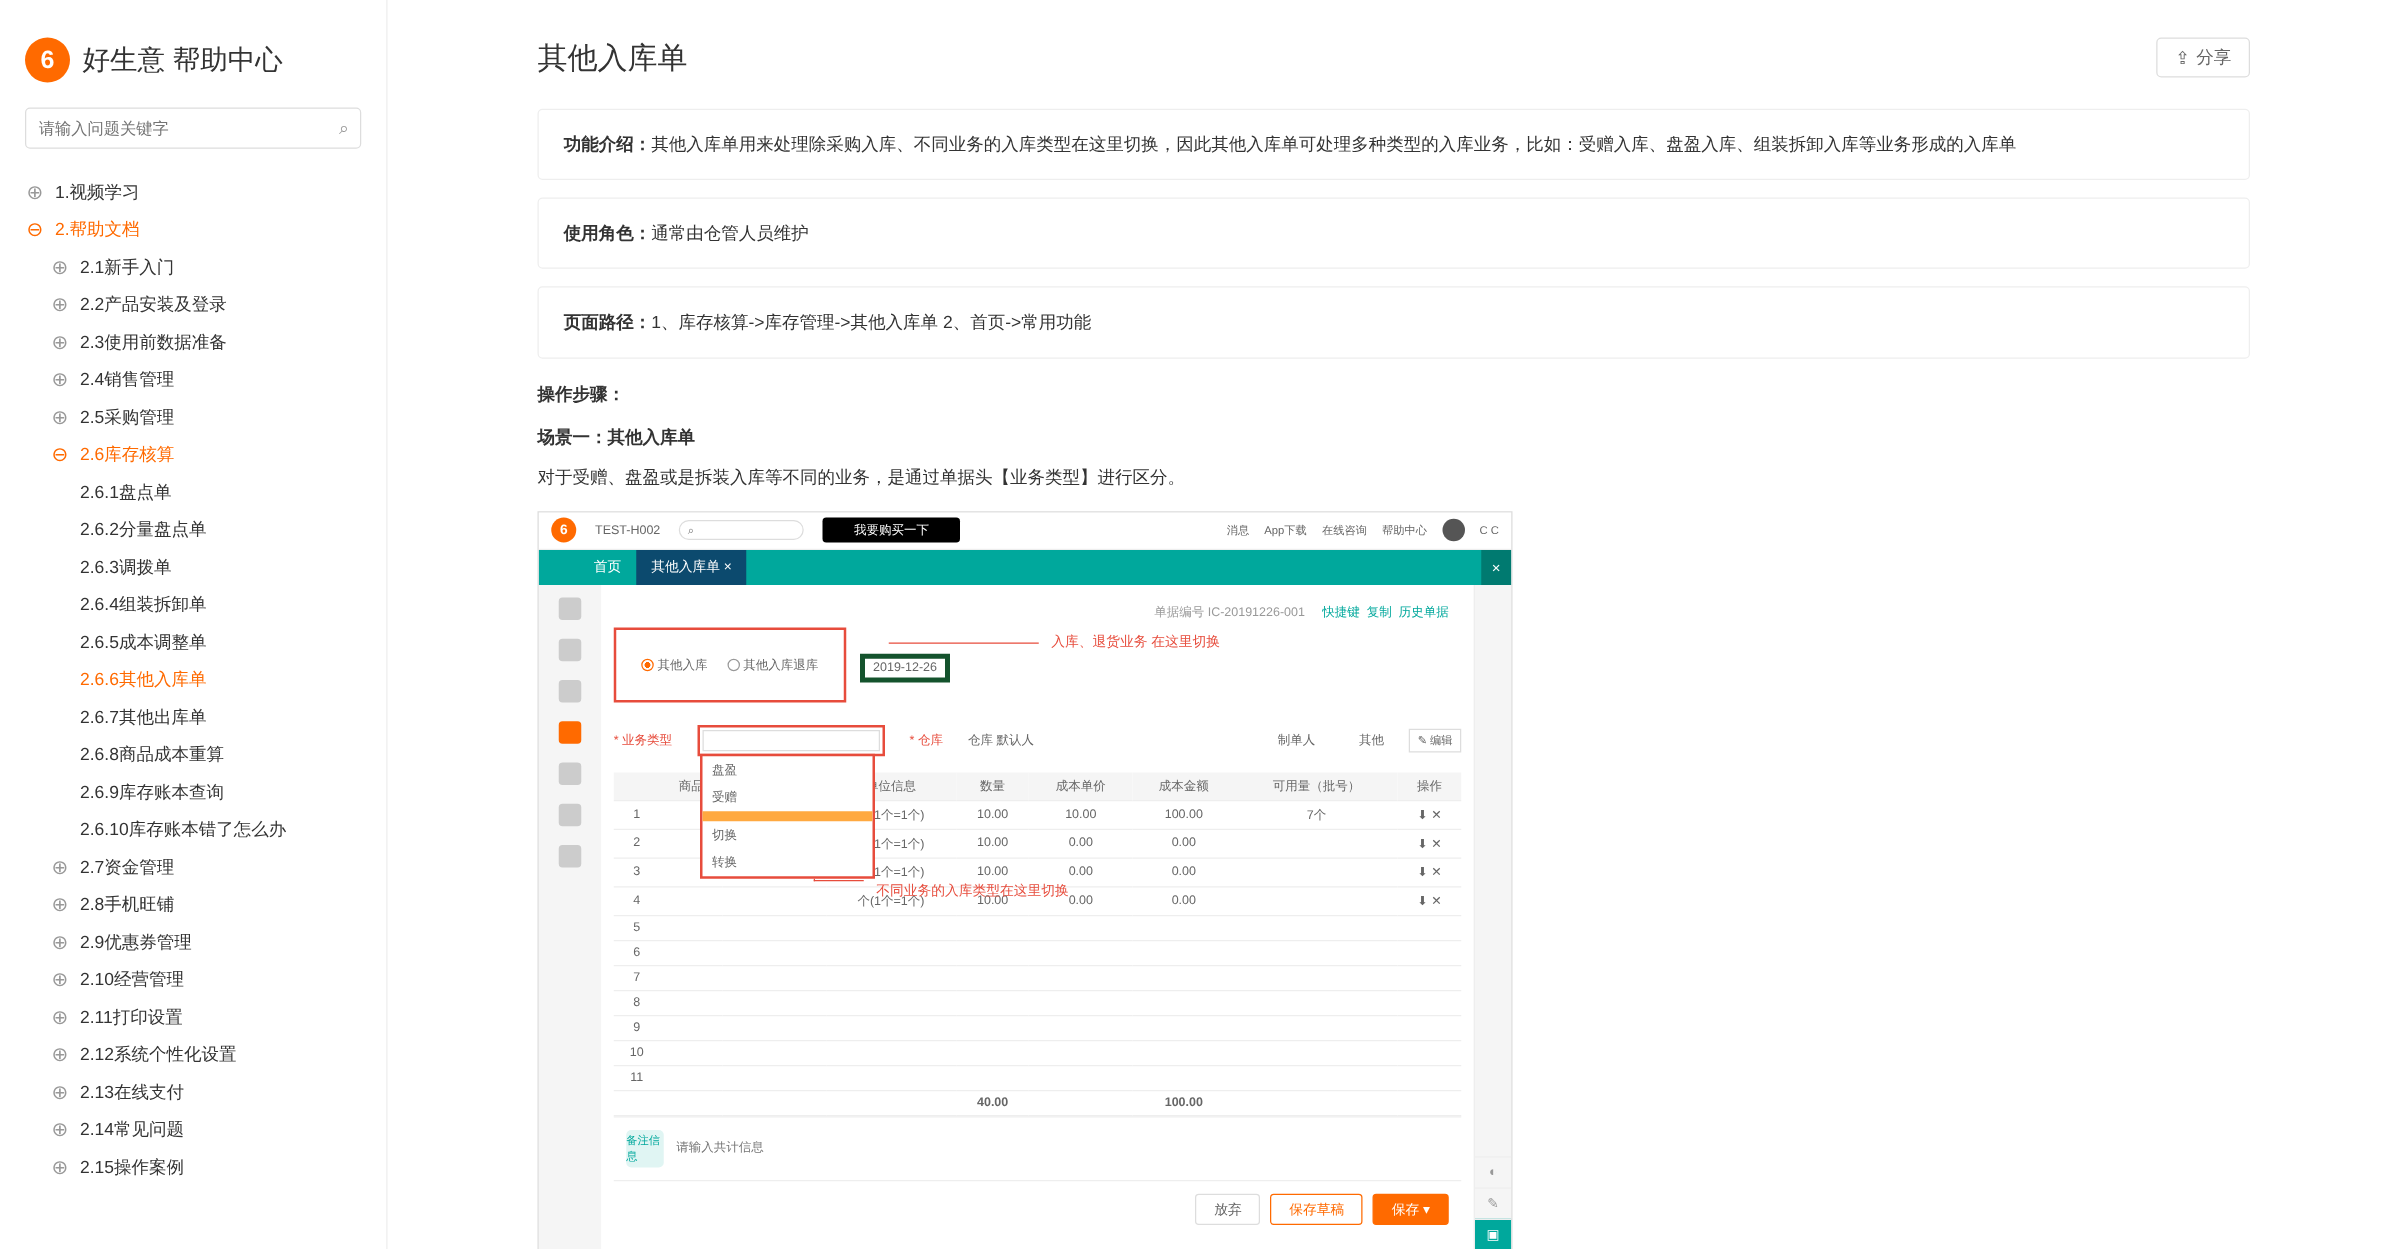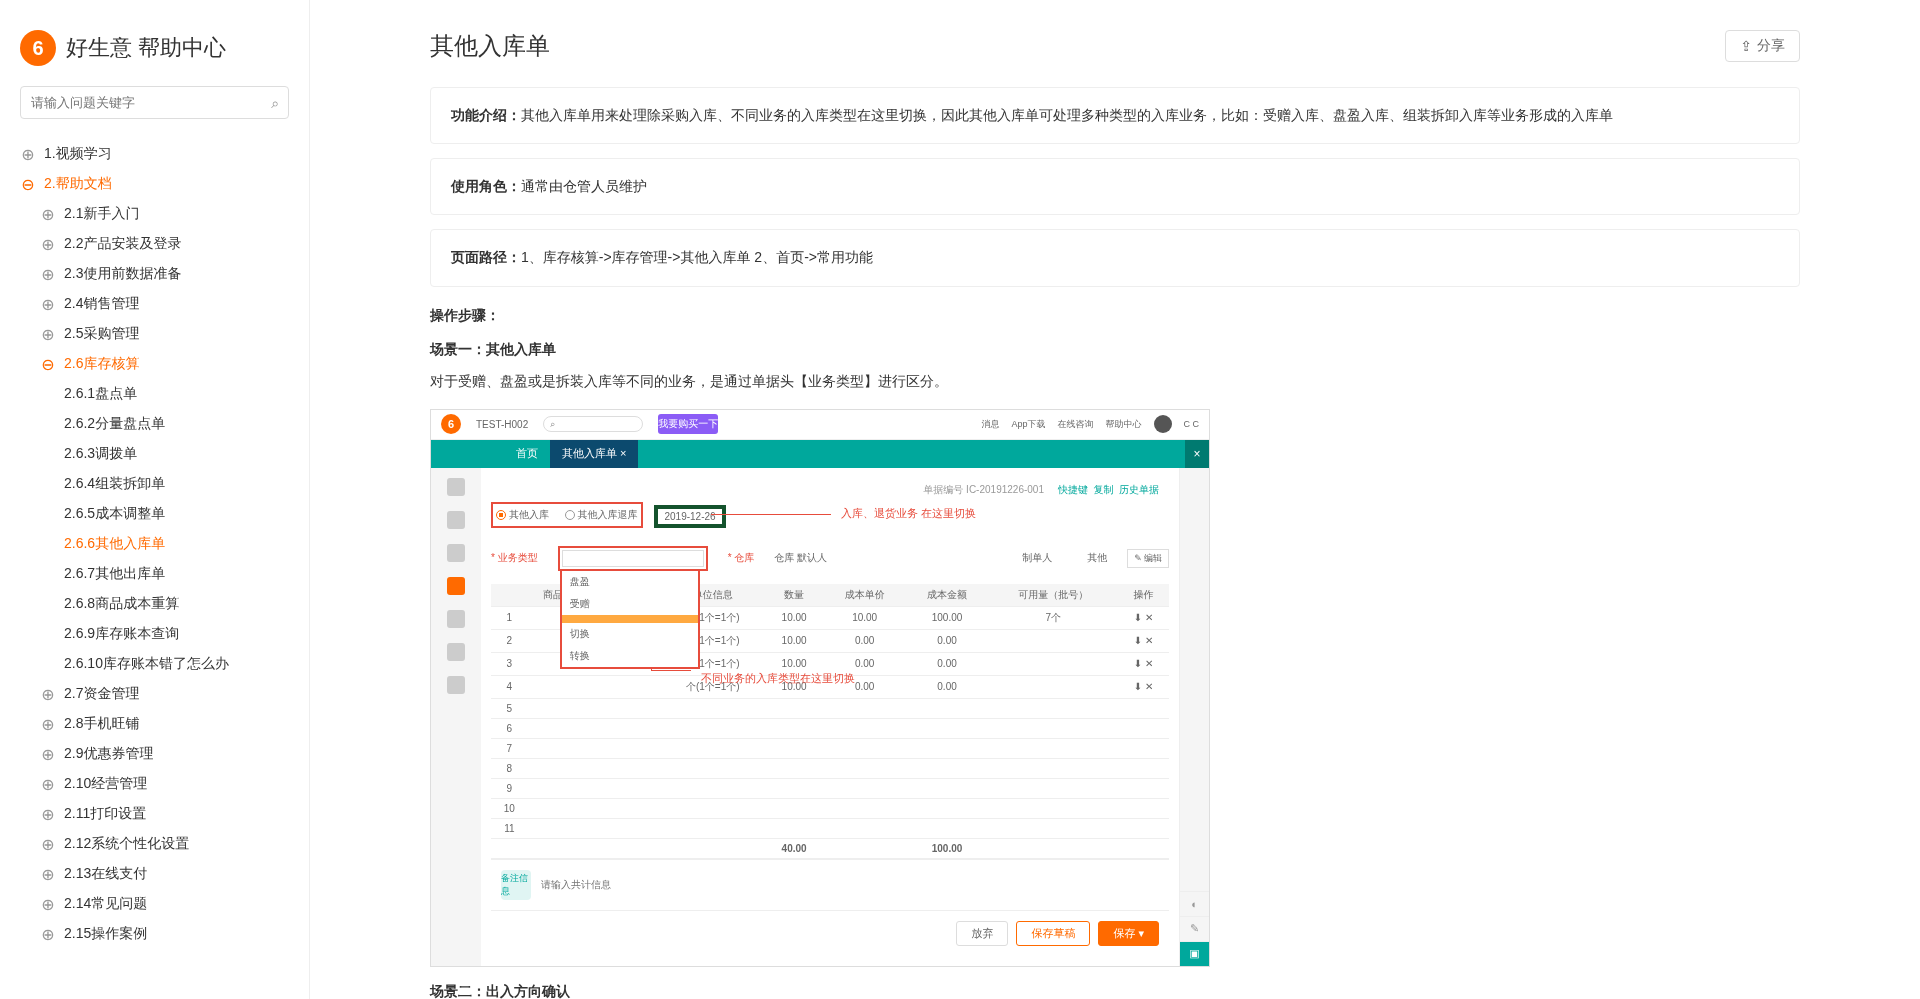--- a/index.html
+++ b/index.html
@@ -28,30 +28,30 @@
 .share-btn{border:1px solid #ddd;border-radius:4px;padding:6px 14px;font-size:14px;color:#666;cursor:pointer;display:flex;align-items:center;gap:5px;}
 .info-box{border:1px solid #eee;border-radius:4px;padding:15px 20px;margin-bottom:14px;font-size:14px;color:#333;line-height:1.8;}
 .info-label{font-weight:bold;}
 .content-section{margin-top:20px;}
 .section-label{font-weight:bold;margin-bottom:15px;}
 .scenario-title{font-weight:bold;margin:16px 0 10px 0;}
 .scenario-text{margin-bottom:14px;line-height:1.8;}
 .screenshot-placeholder{border:1px solid #ddd;margin:15px 0;background:#f9f9f9;position:relative;overflow:hidden;}
 .ss-topbar{height:30px;background:#fff;border-bottom:1px solid #eee;display:flex;align-items:center;padding:0 10px;gap:15px;font-size:10px;color:#666;}
 .ss-logo{width:20px;height:20px;background:#ff6a00;border-radius:50%;display:flex;align-items:center;justify-content:center;color:#fff;font-size:11px;font-weight:bold;}
-.ss-orange-btn{background:#8b5cf6;color:#fff;padding:3px 0;border-radius:3px;font-size:10px;}
-.ss-tabbar{height:28px;background:#00a89c;display:flex;align-items:center;padding-left:73px;}
+.ss-orange-btn{background:#000000;color:#fff;padding:3px 25px;border-radius:3px;font-size:10px;}
+.ss-tabbar{height:28px;background:#00a89c;display:flex;align-items:center;padding-left:32px;}
 .ss-tab{padding:0 12px;color:#fff;font-size:11px;height:100%;display:flex;align-items:center;}
 .ss-tab.active{background:#0c4a6e;}
 .ss-body{display:flex;}
 .ss-sidebar{width:50px;background:#f5f5f5;display:flex;flex-direction:column;align-items:center;padding-top:10px;gap:15px;}
 .ss-sidebar-icon{width:18px;height:18px;background:#ccc;border-radius:3px;}
 .ss-sidebar-icon.active{background:#ff6a00;}
 .ss-main{flex:1;padding:10px;background:#fff;}
-.ss-redbox{border:2px solid #e74c3c;padding:3px;margin-bottom:5px;display:inline-block;}
+.ss-redbox{border:2px solid #e74c3c;padding:20px;margin-bottom:5px;display:inline-block;}
 .ss-red-annotation{color:#e74c3c;font-size:11px;position:absolute;}
 .ss-table{width:100%;font-size:10px;border-collapse:collapse;}
 .ss-table th,.ss-table td{padding:4px 6px;border-bottom:1px solid #eee;text-align:center;color:#666;}
 .ss-table th{background:#f5f5f5;font-weight:normal;}
 .ss-form-row{display:flex;gap:20px;font-size:10px;color:#666;padding:5px 0;align-items:center;}
 .ss-dropdown{border:2px solid #e74c3c;width:140px;background:#fff;font-size:10px;}
 .ss-dropdown-item{padding:4px 8px;color:#666;}
 .ss-dropdown-item.highlight{background:#ffa940;}
 .ss-footer{display:flex;justify-content:flex-end;padding:10px;gap:8px;border-top:1px solid #eee;}
 .ss-btn{padding:4px 14px;border:1px solid #ddd;border-radius:3px;font-size:11px;color:#666;}

